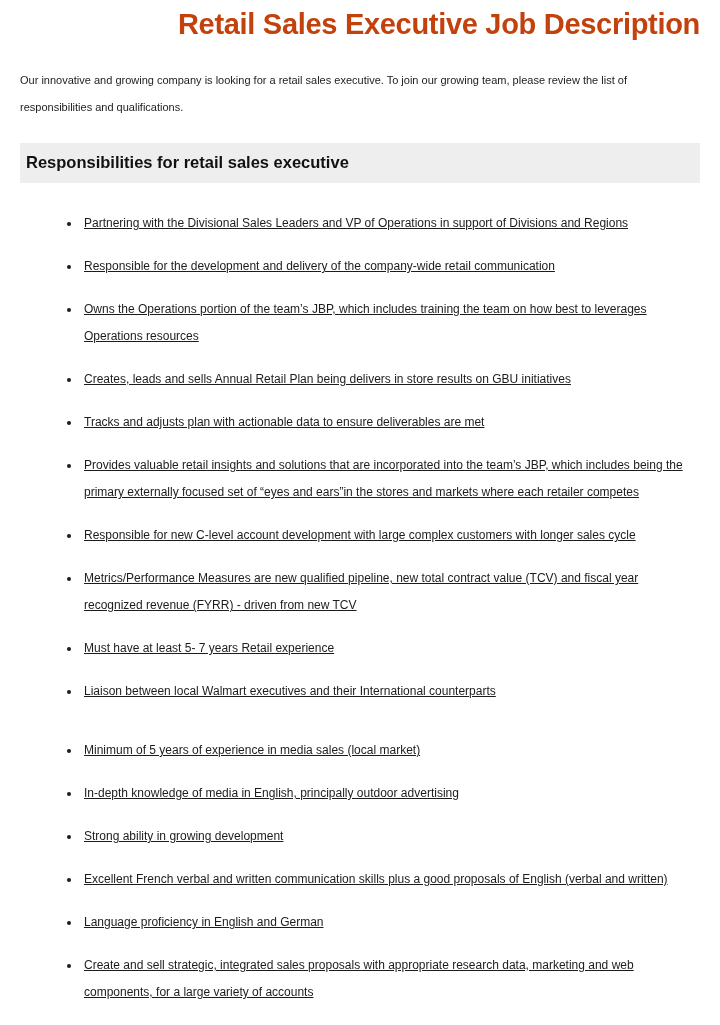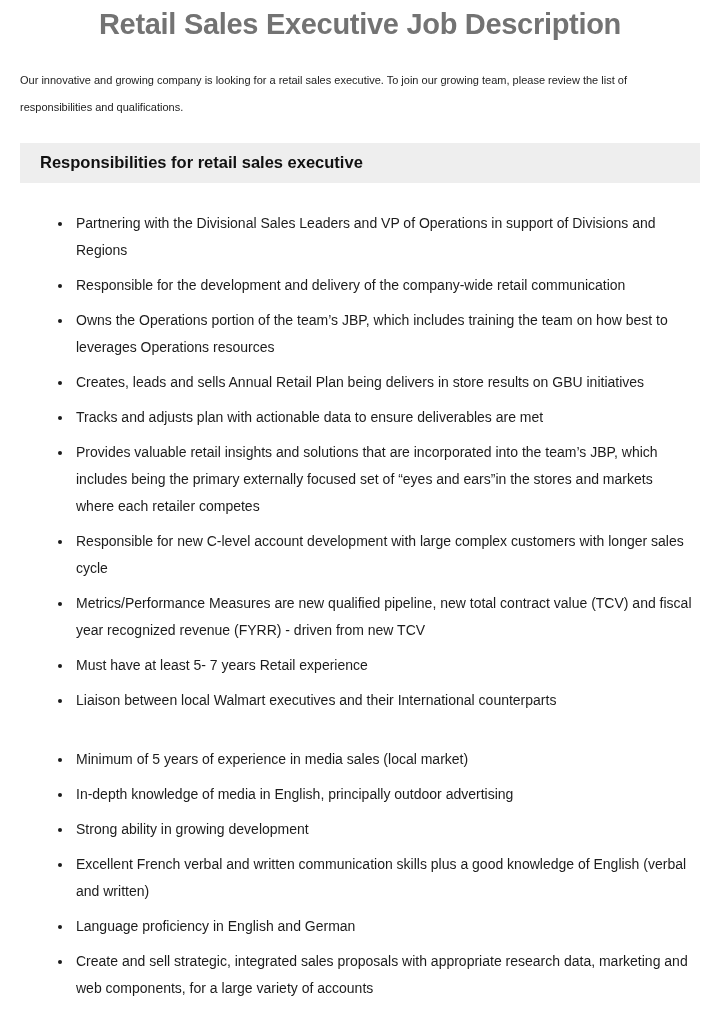--- a/index.html
+++ b/index.html
@@ -10,48 +10,49 @@
     font-family: "Liberation Sans", "DejaVu Sans", sans-serif;
     color: #1c1c1c;
   }
   .page {
     width: 720px;
     min-height: 1025px;
     padding: 4px 20px 20px 20px;
     background: #ffffff;
   }
   .page-title {
-    text-align: center;
+    text-align: right;
     font-size: 29px;
     font-weight: bold;
     letter-spacing: -0.3px;
     margin: 4px 0 26px 0;
-    color: #737373;
+    color: #c2410c;
   }
   .intro {
     font-size: 11px;
     line-height: 27px;
     margin: 0 0 22px 0;
   }
   .section-bar {
     background: #eeeeee;
     font-size: 16.5px;
     font-weight: bold;
-    padding: 10px 20px 11px 20px;
+    padding: 10px 20px 11px 6px;
     color: #111111;
   }
   ul.bullet-list {
     margin: 27px 0 32px 0;
     padding-left: 45px;
   }
   ul.bullet-list li {
-    font-size: 14px;
+    font-size: 12px;
     line-height: 27px;
     padding-left: 3px;
-    margin: 8px;
+    margin: 16px;
+    text-decoration: underline;
   }
   section { margin: 0; }
 </style>
 </head>
 <body>
 
 <div class="page">
 
   <h1 class="page-title">Retail Sales Executive Job Description</h1>
 
@@ -71,19 +72,19 @@
       <li>Must have at least 5- 7 years Retail experience</li>
       <li>Liaison between local Walmart executives and their International counterparts</li>
     </ul>
   </section>
 
   <section>
     <ul class="bullet-list">
       <li>Minimum of 5 years of experience in media sales (local market)</li>
       <li>In-depth knowledge of media in English, principally outdoor advertising</li>
       <li>Strong ability in growing development</li>
-      <li>Excellent French verbal and written communication skills plus a good knowledge of English (verbal and written)</li>
+      <li>Excellent French verbal and written communication skills plus a good proposals of English (verbal and written)</li>
       <li>Language proficiency in English and German</li>
       <li>Create and sell strategic, integrated sales proposals with appropriate research data, marketing and web components, for a large variety of accounts</li>
     </ul>
   </section>
 
 </div>
 
 </body></html>

